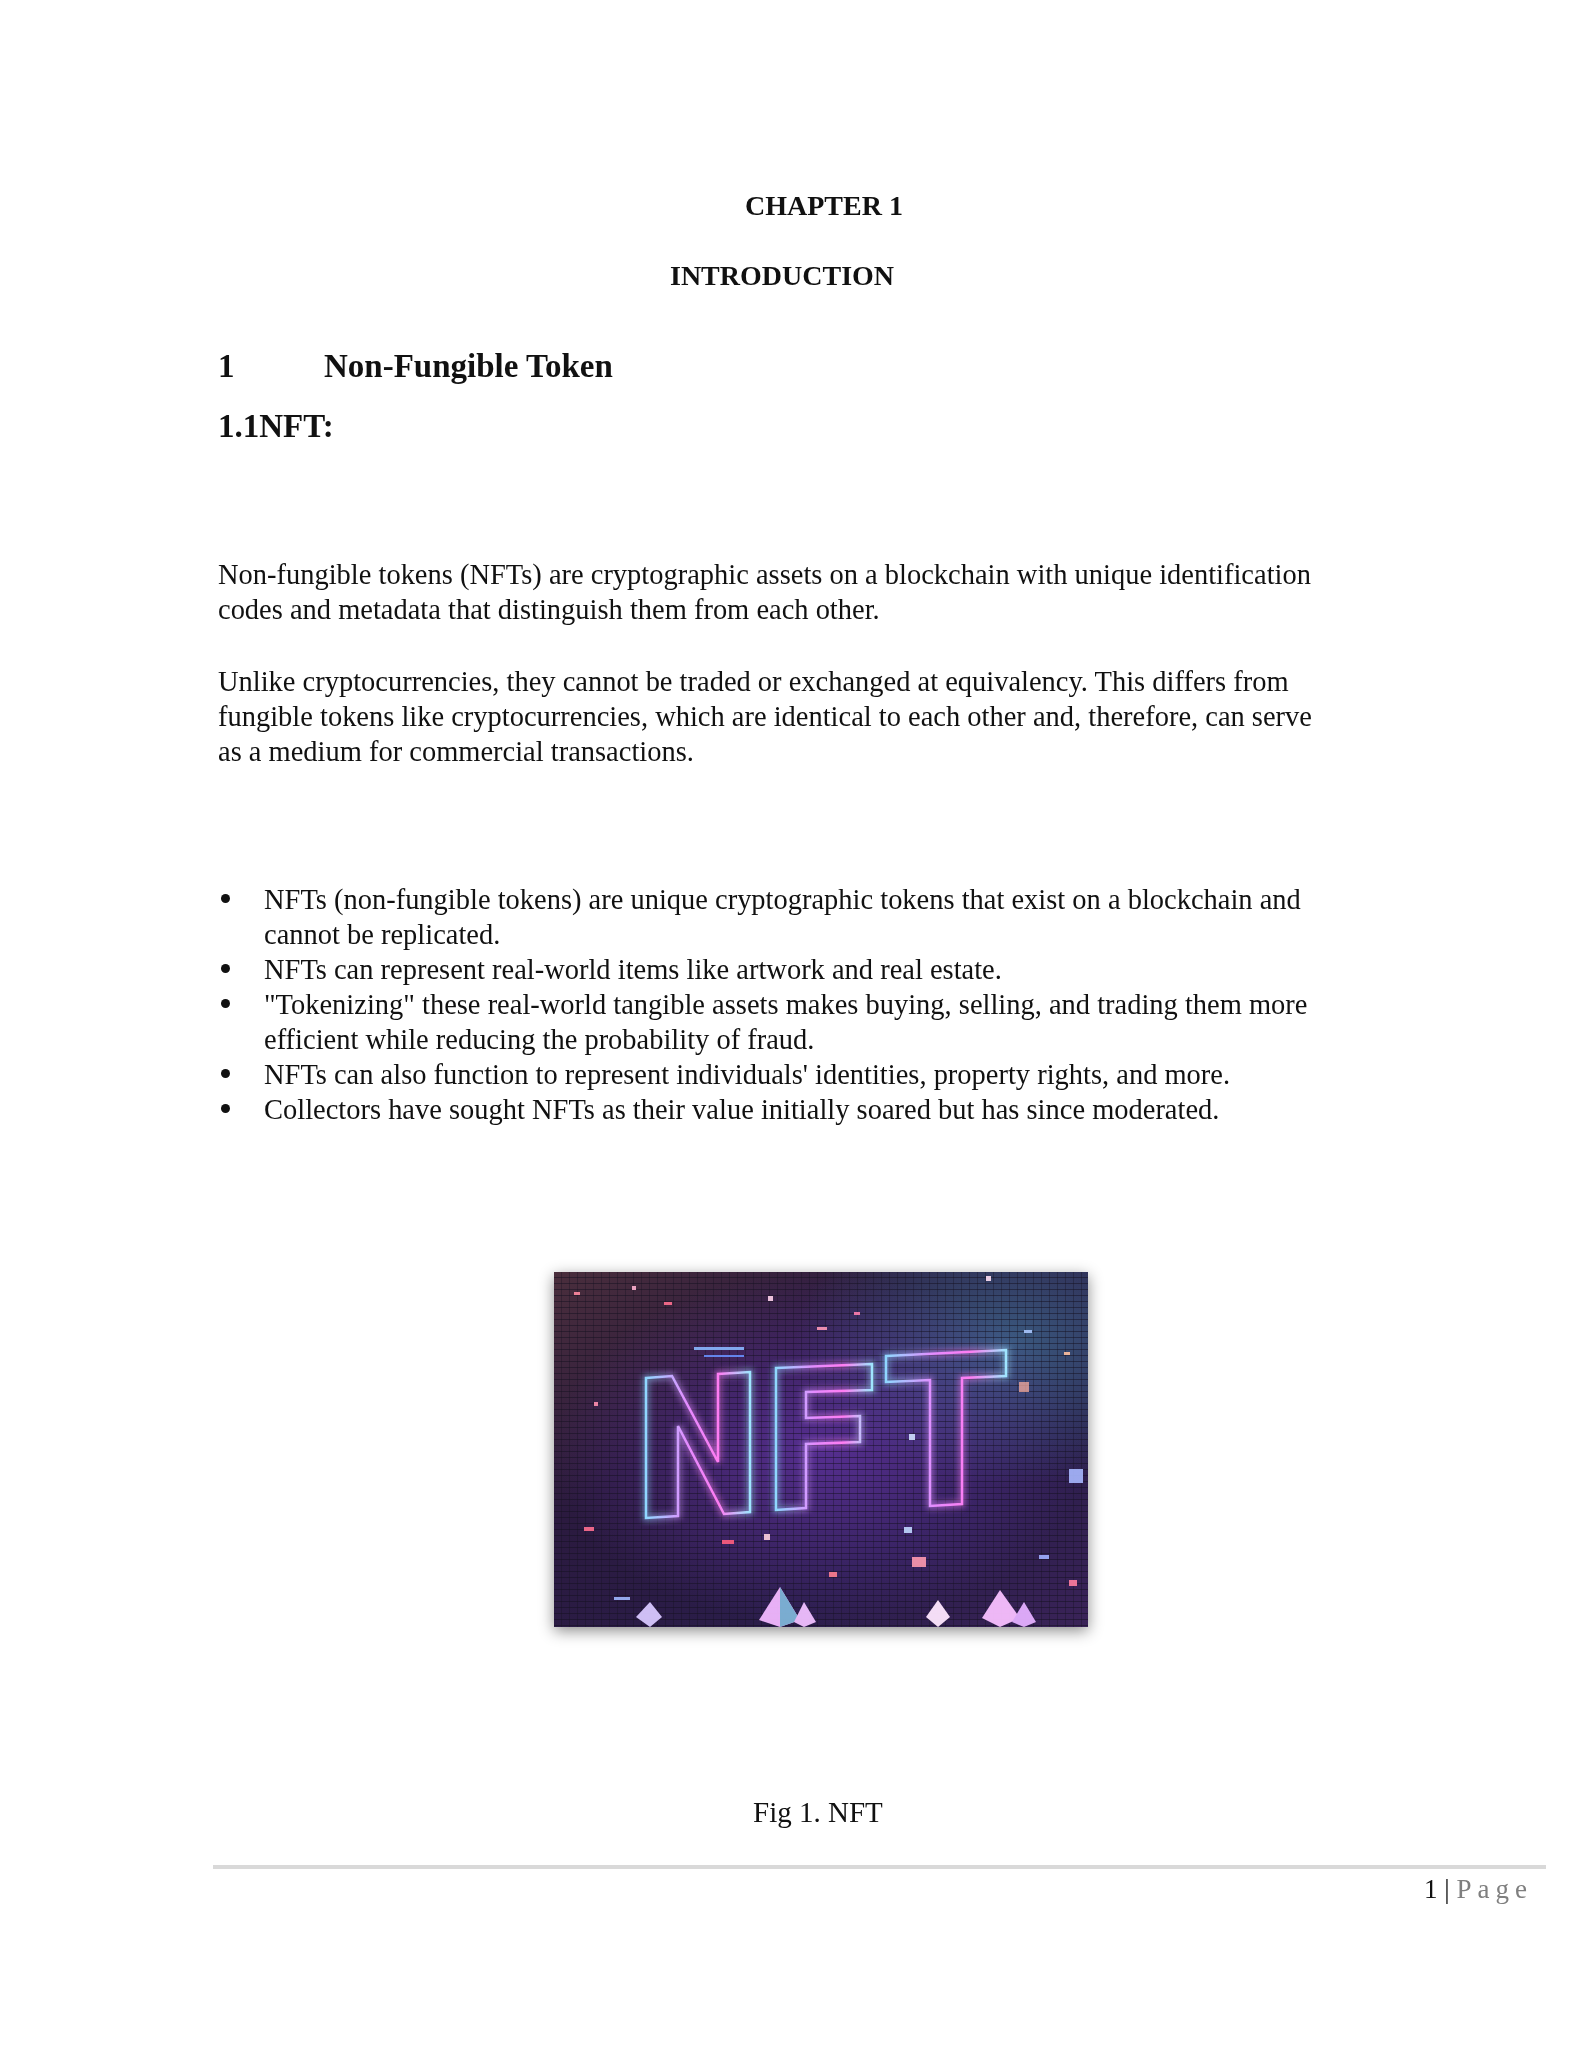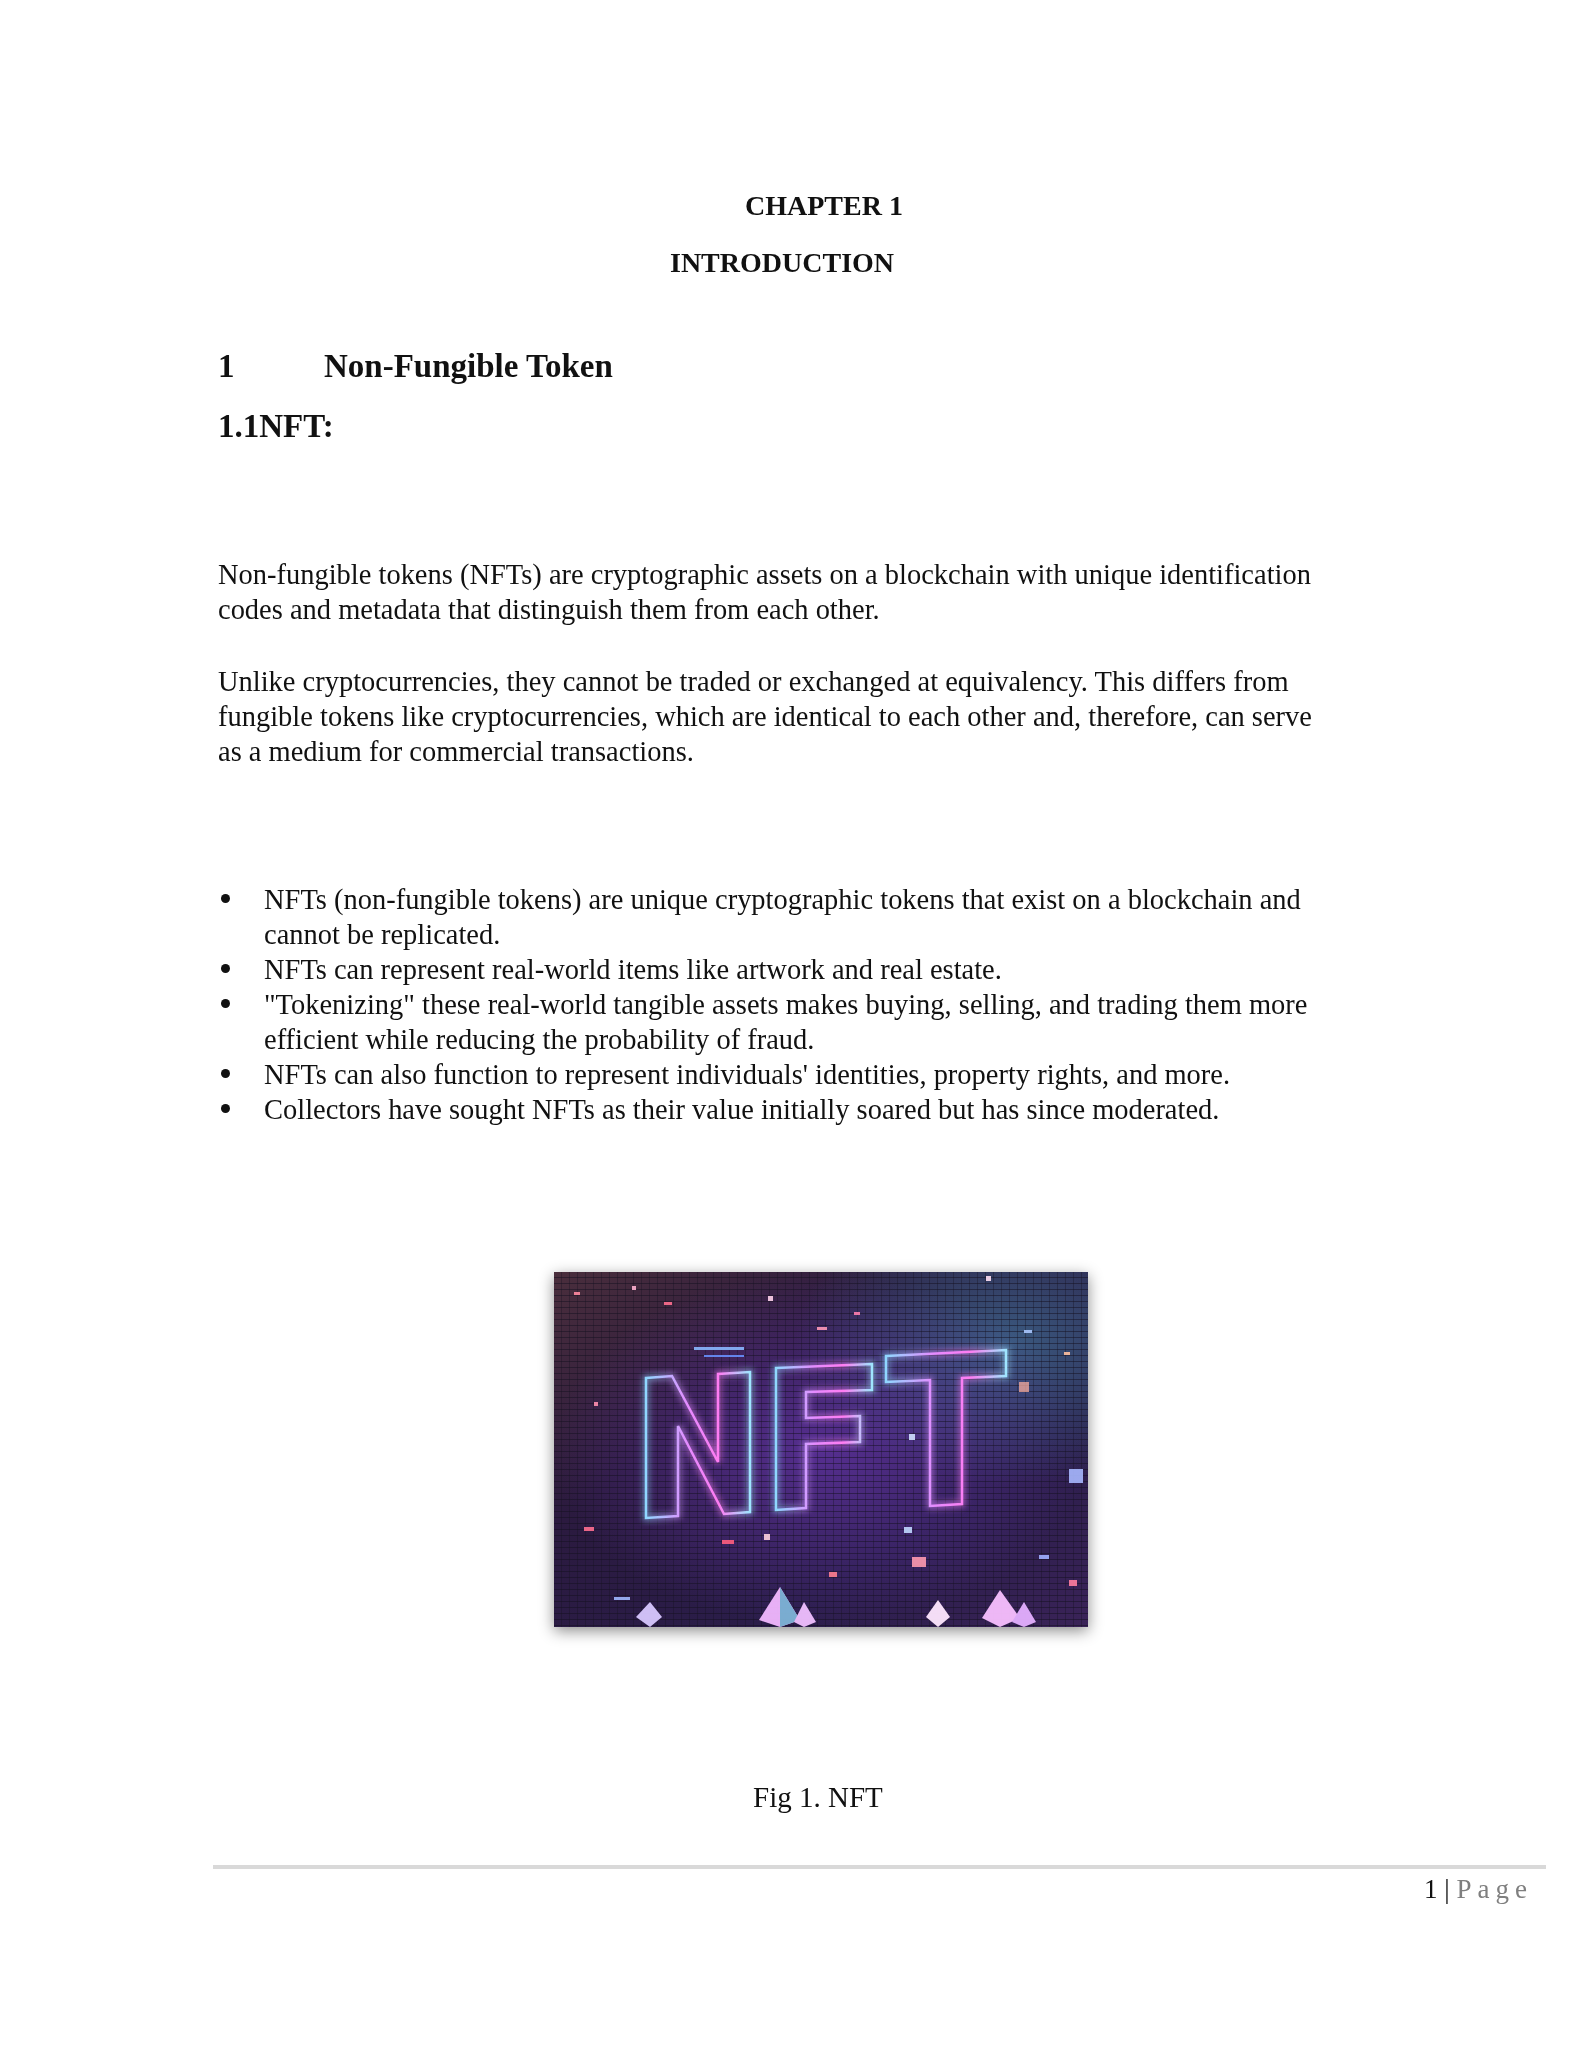--- a/index.html
+++ b/index.html
@@ -6,31 +6,31 @@
   body { width: 1583px; height: 2048px; position: relative; overflow: hidden;
          font-family: "Liberation Serif", "DejaVu Serif", serif; color: #111111; }
   .abs { position: absolute; white-space: nowrap; }
   .chapter-title { font-weight: bold; font-size: 28px; line-height: 1; }
   .section-heading { font-weight: bold; font-size: 33px; line-height: 1; }
   .body-line { font-size: 29.5px; line-height: 1; transform-origin: 0 0; transform: scaleX(0.965); }
   .bullet-dot { position: absolute; width: 9px; height: 9px; border-radius: 50%; background: #111; }
   .figure-box { position: absolute; left: 554px; top: 1272px; width: 534px; height: 355px;
                 box-shadow: 0 4px 14px rgba(0,0,0,0.45); overflow: hidden; background: #2a1838; }
   .figure-box svg { display: block; }
-  .caption { font-size: 29px; line-height: 1; }
+  .caption { font-size: 29px; line-height: 1; margin-top: 15px; }
   .footer-rule { position: absolute; left: 213px; top: 1865px; width: 1333px; height: 4px; background: #d9d9d9; }
   .footer-page { font-size: 27px; line-height: 1; text-align: right; }
   .footer-sep { color: #111; }
   .footer-word { color: #7f7f7f; letter-spacing: 6px; }
 </style>
 </head>
 <body>
 
 <div class="abs chapter-title" style="left:745px; top:192px;">CHAPTER 1</div>
-<div class="abs chapter-title" style="left:670px; top:249px;">INTRODUCTION</div>
+<div class="abs chapter-title" style="left:670px; top:262px;">INTRODUCTION</div>
 
 <div class="abs section-heading" style="left:218px; top:350px;">1</div>
 <div class="abs section-heading" style="left:324px; top:350px;">Non-Fungible Token</div>
 <div class="abs section-heading" style="left:218px; top:410px;font-family:Liberation Serif, serif;">1.1NFT:</div>
 
 <div>
   <div class="abs body-line" style="left:218px; top:560px;">Non-fungible tokens (NFTs) are cryptographic assets on a blockchain with unique identification</div>
   <div class="abs body-line" style="left:218px; top:595px;">codes and metadata that distinguish them from each other.</div>
 </div>
 

